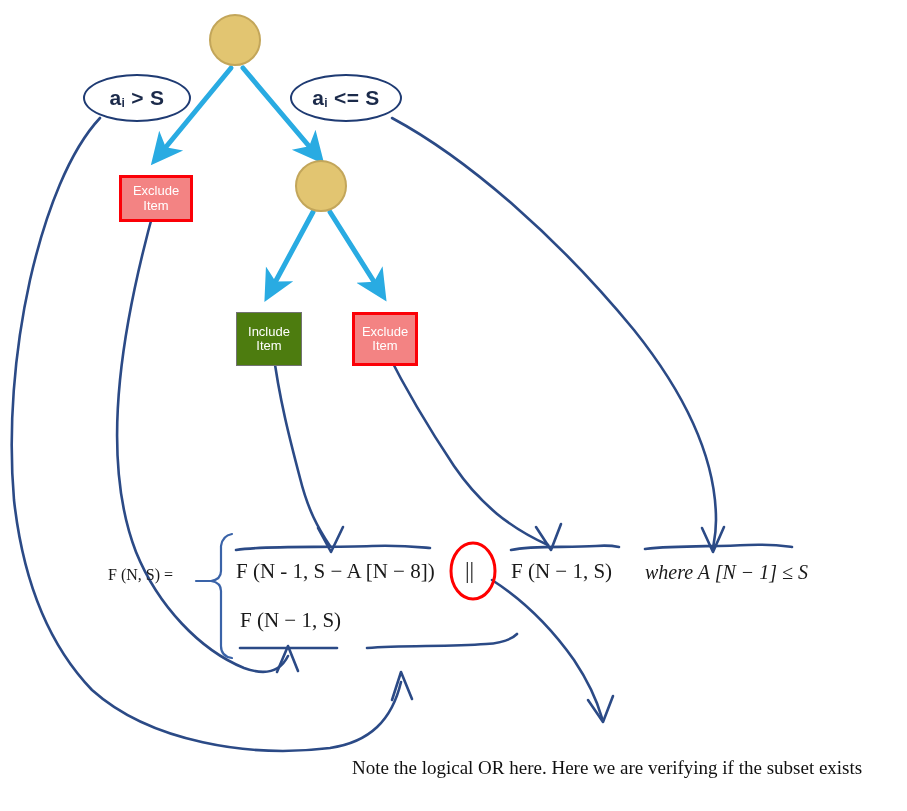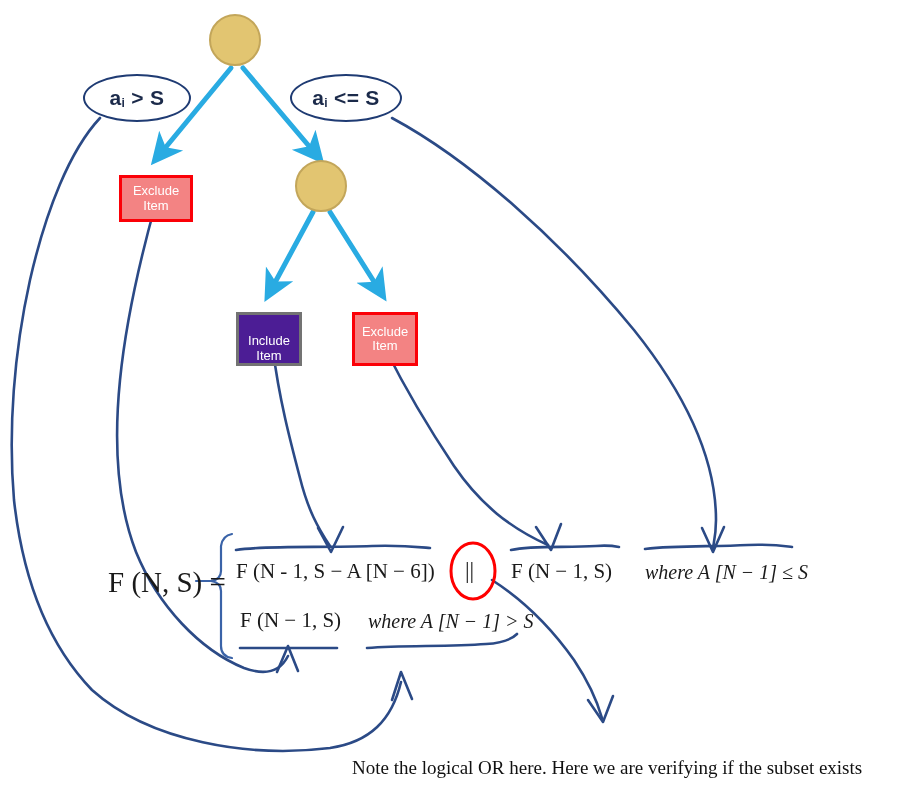--- a/index.html
+++ b/index.html
@@ -63,32 +63,31 @@
     line-height: 1.1;
     text-align: center;
     font-weight: 500;
     margin-top: 16px;
   }
   .node-box.red {
     background: #f38383;
     border: 3px solid #fb0007;
   }
   .node-box.green {
-    background: #4c1d95;
-    border: 3px solid #737373;
-    justify-content: flex-end;
+    background: #4d7c0f;
+    border: 1px solid #737373;
   }
   
   .formula {
     position: absolute;
     font-family: "Liberation Serif", serif;
     color: #1a1a1a;
     white-space: nowrap;
   }
-  .formula.lhs { font-size: 29px; }
+  .formula.lhs { font-size: 16px; }
   .formula.row { font-size: 21px; }
   .formula.cond { font-size: 20px; font-style: italic; text-align: right; }
   .formula.orop { font-size: 23px; }
   .annot {
     position: absolute;
     font-family: "Liberation Serif", serif;
     font-size: 19px;
     color: #111111;
     white-space: nowrap;
     margin-top: 28px;
@@ -179,28 +178,27 @@
     <span>Item</span>
   </div>
 
   <div class="node-box red" style="left:352px; top:296px; width:66px; height:54px;">
     <span>Exclude</span>
     <span>Item</span>
   </div>
 
   <div class="formula lhs" style="left:108px; top:566px;">F (N, S)  =</div>
 
-  <div class="formula row" style="left:236px; top:559px;">F (N - 1, S − A [N − 6])</div>
+  <div class="formula row" style="left:236px; top:559px;">F (N - 1, S − A [N − 8])</div>
 
   <div class="formula orop" style="left:465px; top:558px;">||</div>
 
   <div class="formula row" style="left:511px; top:559px;">F (N − 1, S)</div>
 
   <div class="formula cond" style="left:645px; top:561px;">where A [N − 1] ≤ S</div>
 
   <div class="formula row" style="left:240px; top:608px;">F (N − 1, S)</div>
 
-  <div class="formula cond" style="left:368px; top:610px;">where A [N − 1] &gt; S</div>
 
   <div class="annot" style="left:352px; top:729px;">Note the logical OR here. Here we are verifying if the subset exists</div>
 
 
 </div>
 
 </body></html>

